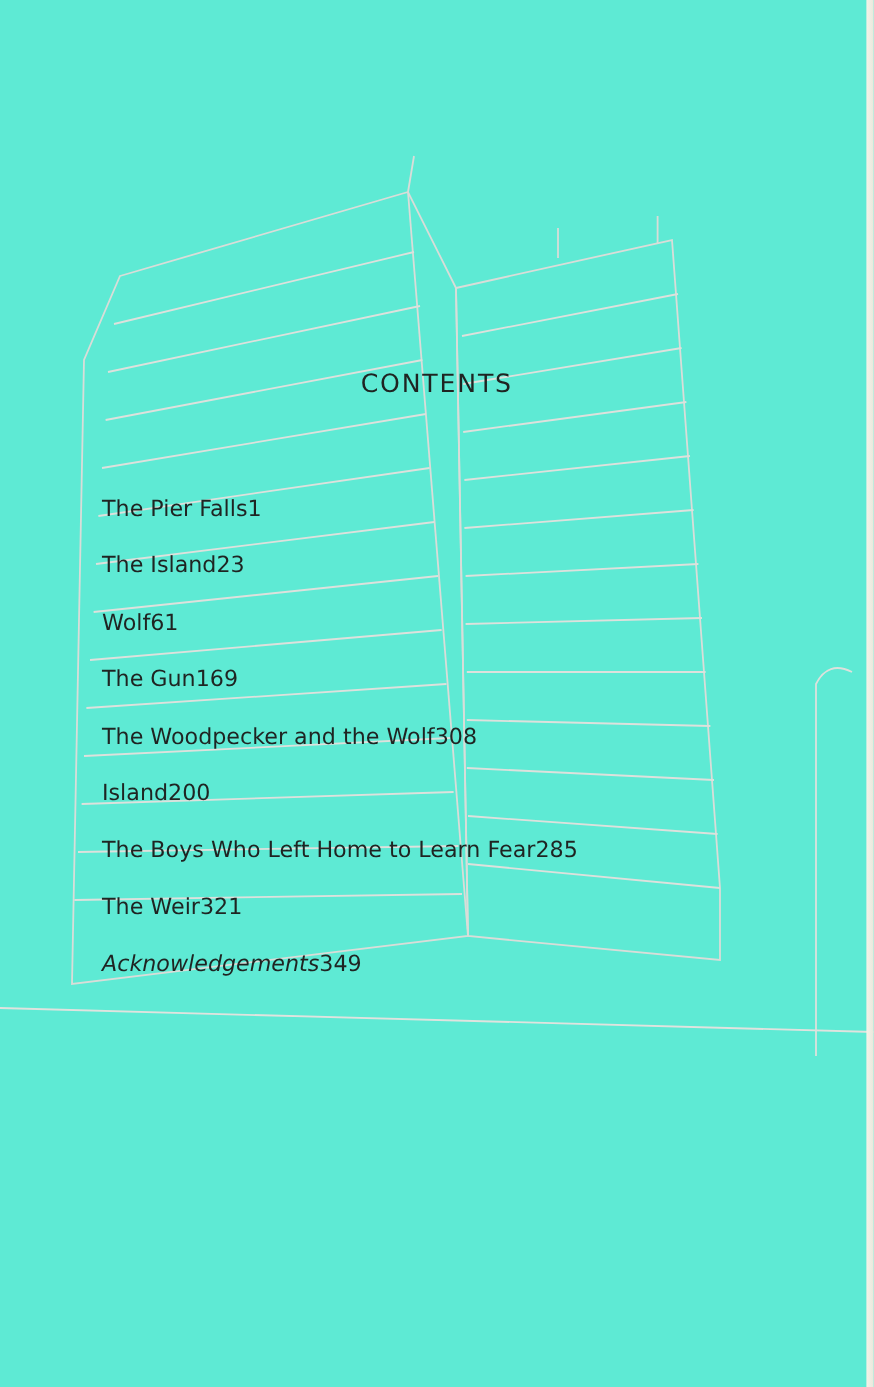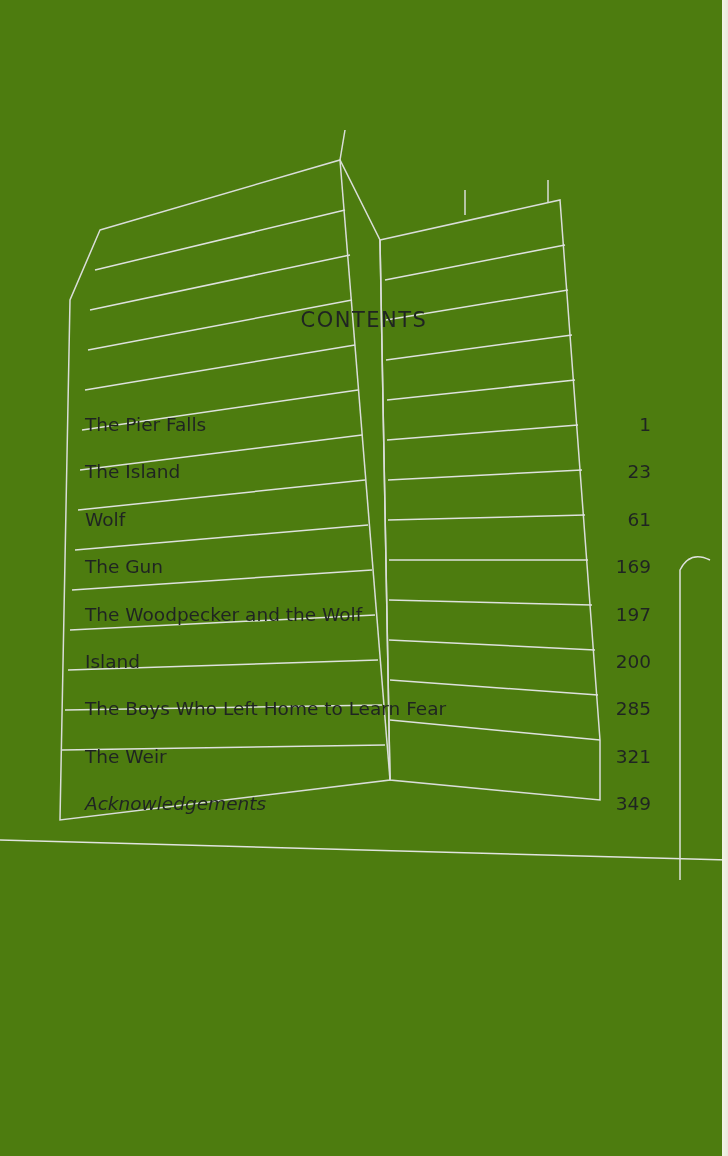--- a/index.html
+++ b/index.html
@@ -3,30 +3,30 @@
 <meta charset="utf-8">
 <style>
   html, body { margin:0; padding:0; }
   body {
     width:728px; height:1156px; overflow:hidden;
     background:#fbfaf1;
     font-family:"DejaVu Sans", sans-serif;
     color:#1f2422;
     position:relative;
   }
-  .page { position:absolute; inset:0; background:#4d7c0f; }
+  .page { position:absolute; inset:0; background:#5eead4; }
   .page-edge { position:absolute; right:0; top:0; width:6px; height:1156px; background:linear-gradient(90deg,#f4f3e8,#e9e8dc); }
   .illustration { position:absolute; left:0; top:120px; width:728px; height:820px; }
   .title {
     position:absolute; top:308px; left:0; width:728px; text-align:center;
     font-size:21px; letter-spacing:1.5px; color:#1f2422;
   }
   .toc { position:absolute; left:85px; top:414px; width:566px; }
   .toc-row {
-    display:flex; justify-content:space-between; align-items:baseline;
+    display:flex; align-items:baseline;
     height:47.4px; font-size:18.5px; color:#1f2422;
   }
   .toc-row .pg { text-align:right; }
   .toc-row.italic .ttl { font-style:italic; }
 </style>
 </head>
 <body>
 
 <div class="page">
   <svg class="illustration" viewBox="0 0 728 820" fill="none" stroke="#d9ddd8" stroke-width="1.5">
@@ -88,21 +88,21 @@
     <div class="toc-row">
       <span class="ttl">Wolf</span>
       <span class="pg">61</span>
     </div>
     <div class="toc-row">
       <span class="ttl">The Gun</span>
       <span class="pg">169</span>
     </div>
     <div class="toc-row">
       <span class="ttl">The Woodpecker and the Wolf</span>
-      <span class="pg">197</span>
+      <span class="pg">308</span>
     </div>
     <div class="toc-row">
       <span class="ttl">Island</span>
       <span class="pg">200</span>
     </div>
     <div class="toc-row">
       <span class="ttl">The Boys Who Left Home to Learn Fear</span>
       <span class="pg">285</span>
     </div>
     <div class="toc-row">

